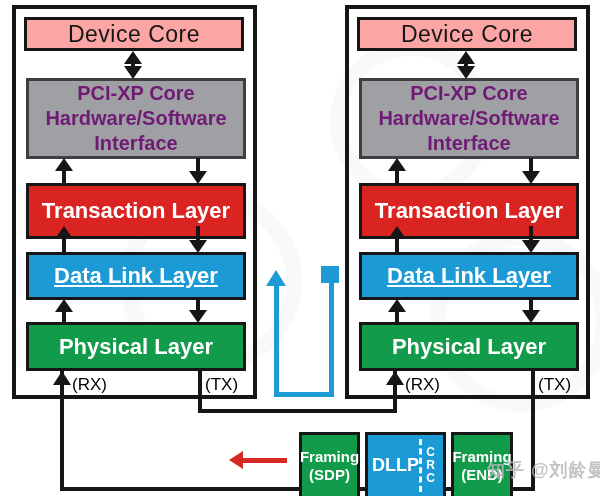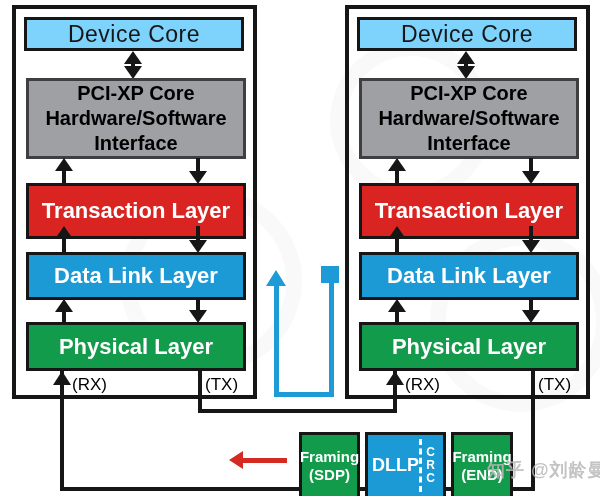--- a/index.html
+++ b/index.html
@@ -7,28 +7,28 @@
     position:relative;width:600px;height:496px;background:#ffffff;
     font-family:"Liberation Sans","DejaVu Sans",sans-serif;overflow:hidden;
   }
   
   .ghost{position:absolute;border:16px solid #8d8d8d;border-radius:50%;opacity:.055;}
   
   .stack{position:absolute;top:5px;width:245px;height:394px;}
   .frame{position:absolute;inset:0;border:4px solid #161616;}
   .box{position:absolute;display:flex;flex-direction:column;align-items:center;justify-content:center;
        text-align:center;box-sizing:border-box;}
-  .core{left:12px;top:12px;width:220px;height:34px;background:#7dd3fc;border:3px solid #161616;
+  .core{left:12px;top:12px;width:220px;height:34px;background:#fca5a5;border:3px solid #161616;
         color:#161616;font-size:23px;font-weight:400;letter-spacing:.5px;}
   .grayb{left:14px;top:73px;width:220px;height:81px;background:#9fa0a3;border:3px solid #3f3f41;
-        color:#000000;font-size:20px;font-weight:700;line-height:1.25;}
+        color:#701a75;font-size:20px;font-weight:700;line-height:1.25;}
   .redb{left:14px;top:178px;width:220px;height:56px;background:#da2422;border:3px solid #161616;
         color:#fff;font-size:22px;font-weight:700;}
   .blueb{left:14px;top:247px;width:220px;height:48px;background:#1b9ad5;border:3px solid #161616;
-        color:#fff;font-size:22px;font-weight:700;}
+        color:#fff;font-size:22px;font-weight:700;text-decoration:underline;}
   .greenb{left:14px;top:317px;width:220px;height:49px;background:#129b4b;border:3px solid #161616;
         color:#fff;font-size:22px;font-weight:700;}
   .rxtx{position:absolute;top:370px;font-size:17px;color:#000000;}
   
   .arr{position:absolute;width:20px;}
   .arr .sh{position:absolute;left:8px;top:0;bottom:0;width:4px;background:#161616;}
   .arr.ht .sh{top:11px;}
   .arr.hb .sh{bottom:11px;}
   .arr.ht::before{content:"";position:absolute;top:0;left:1px;width:0;height:0;
     border-left:9px solid transparent;border-right:9px solid transparent;border-bottom:13px solid #161616;}

